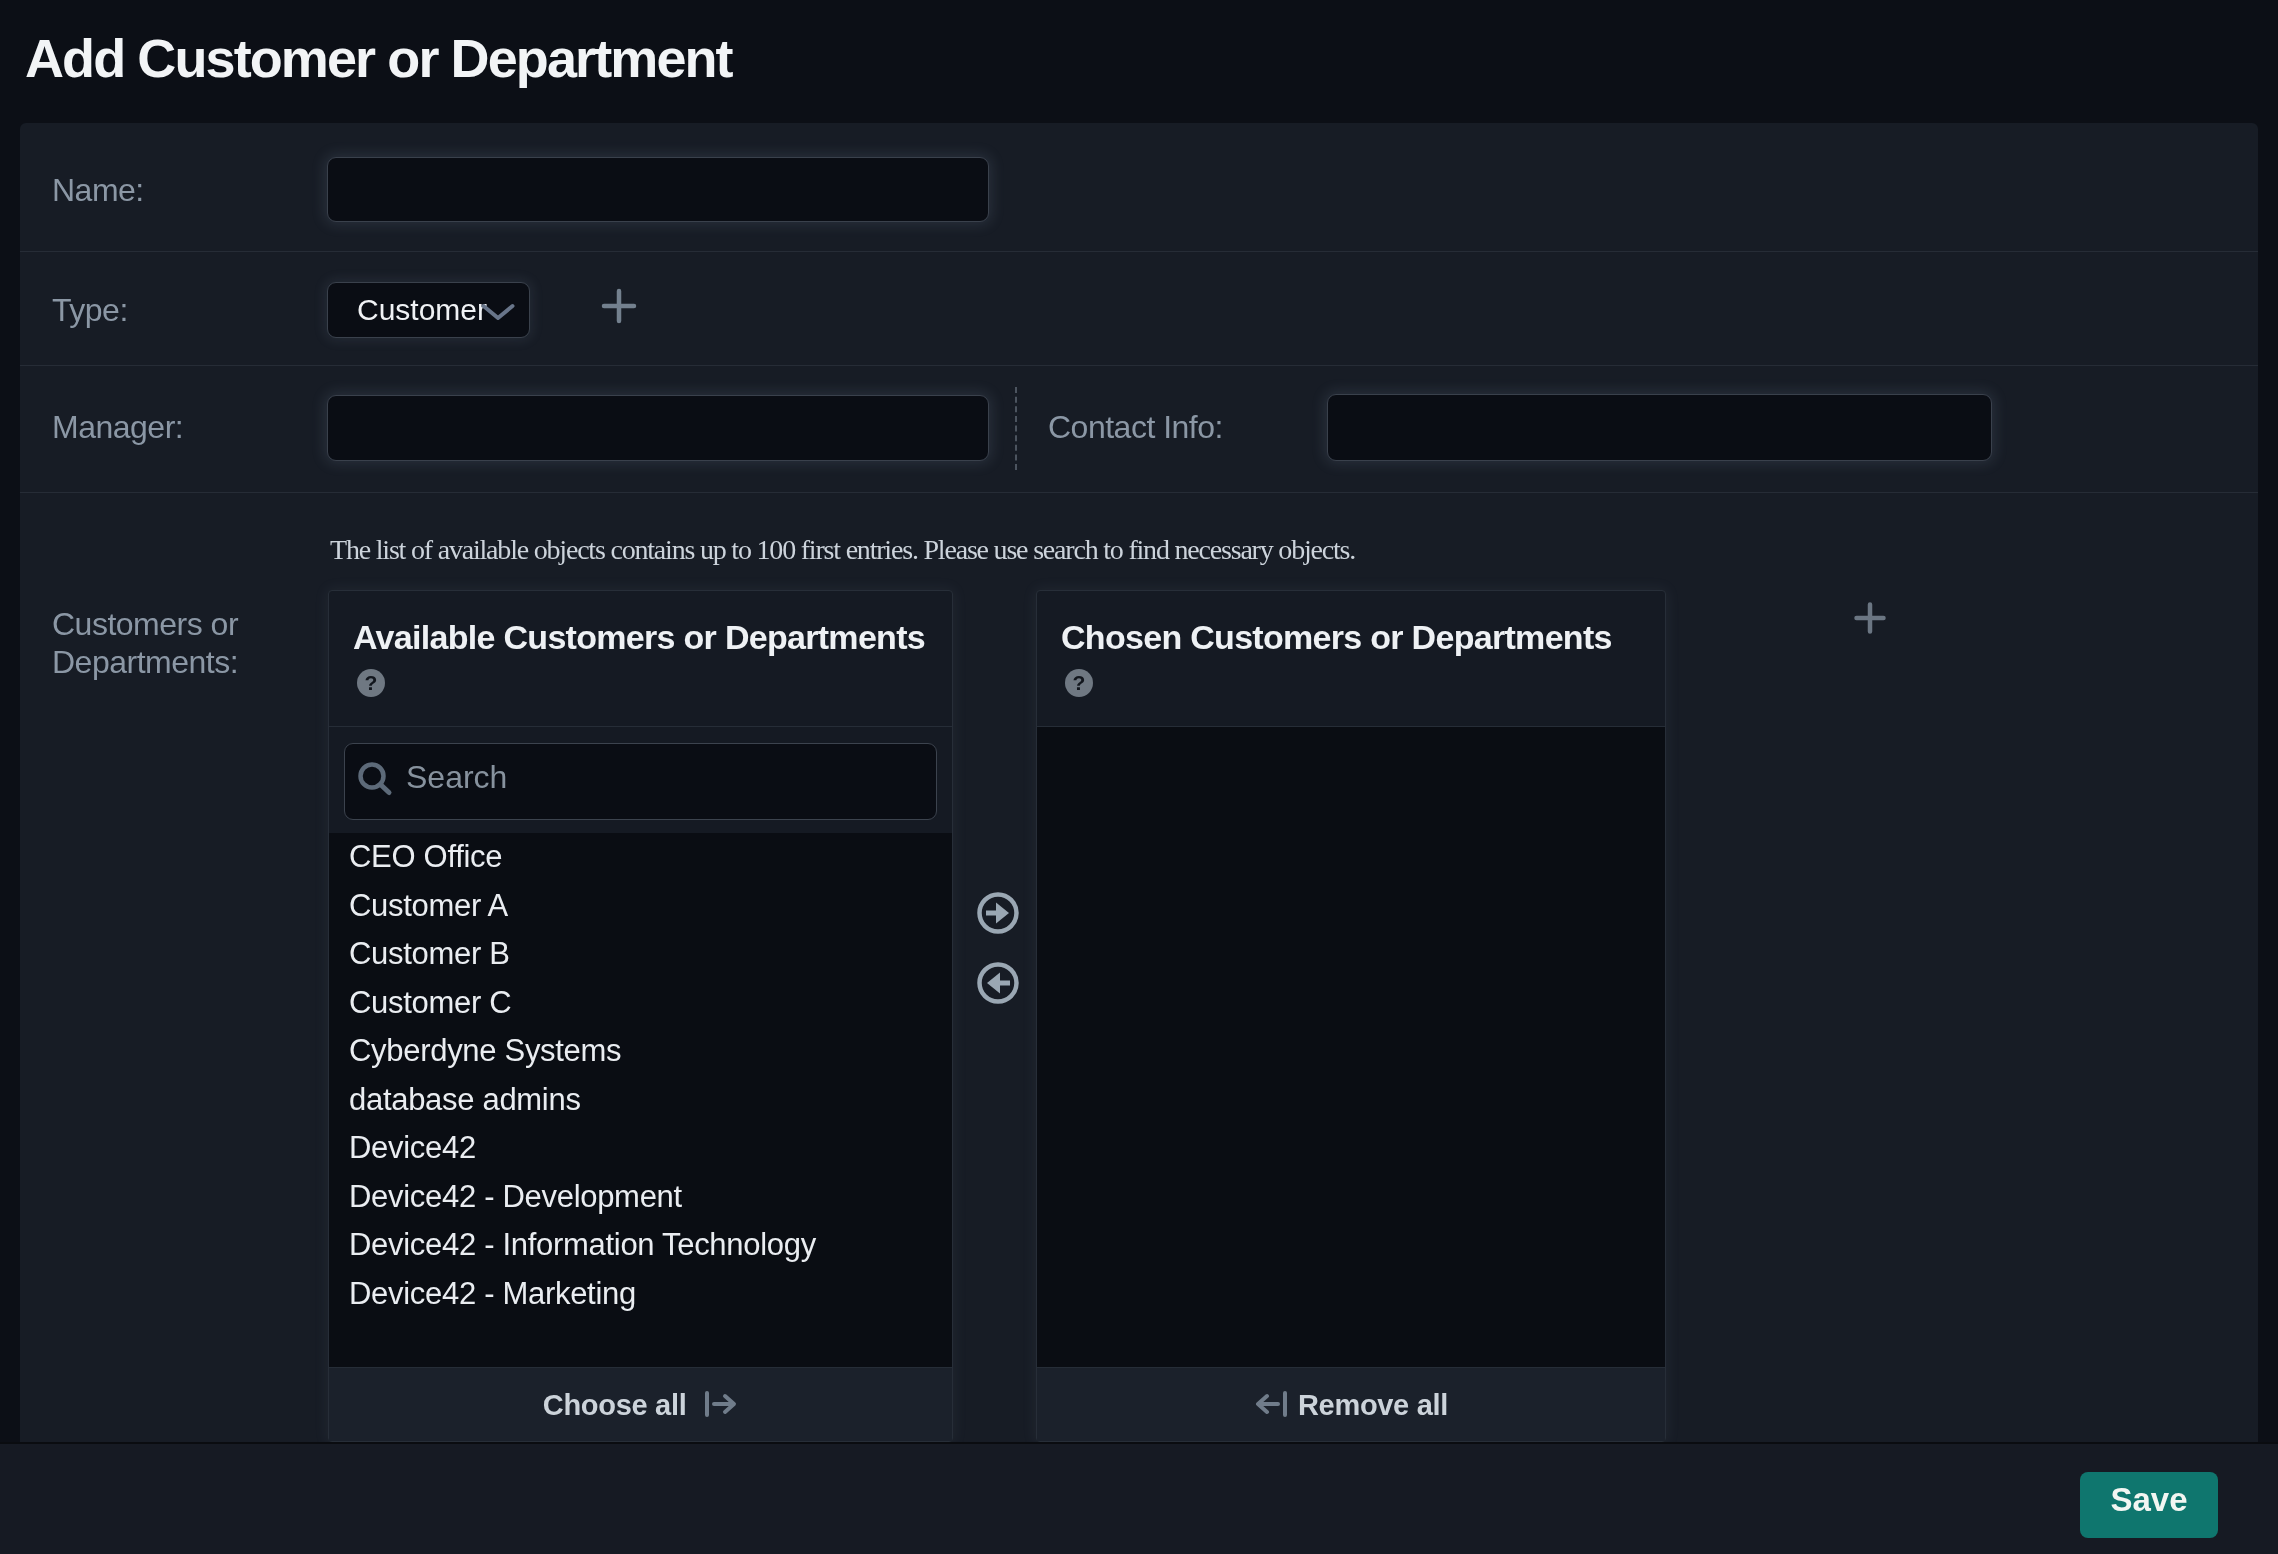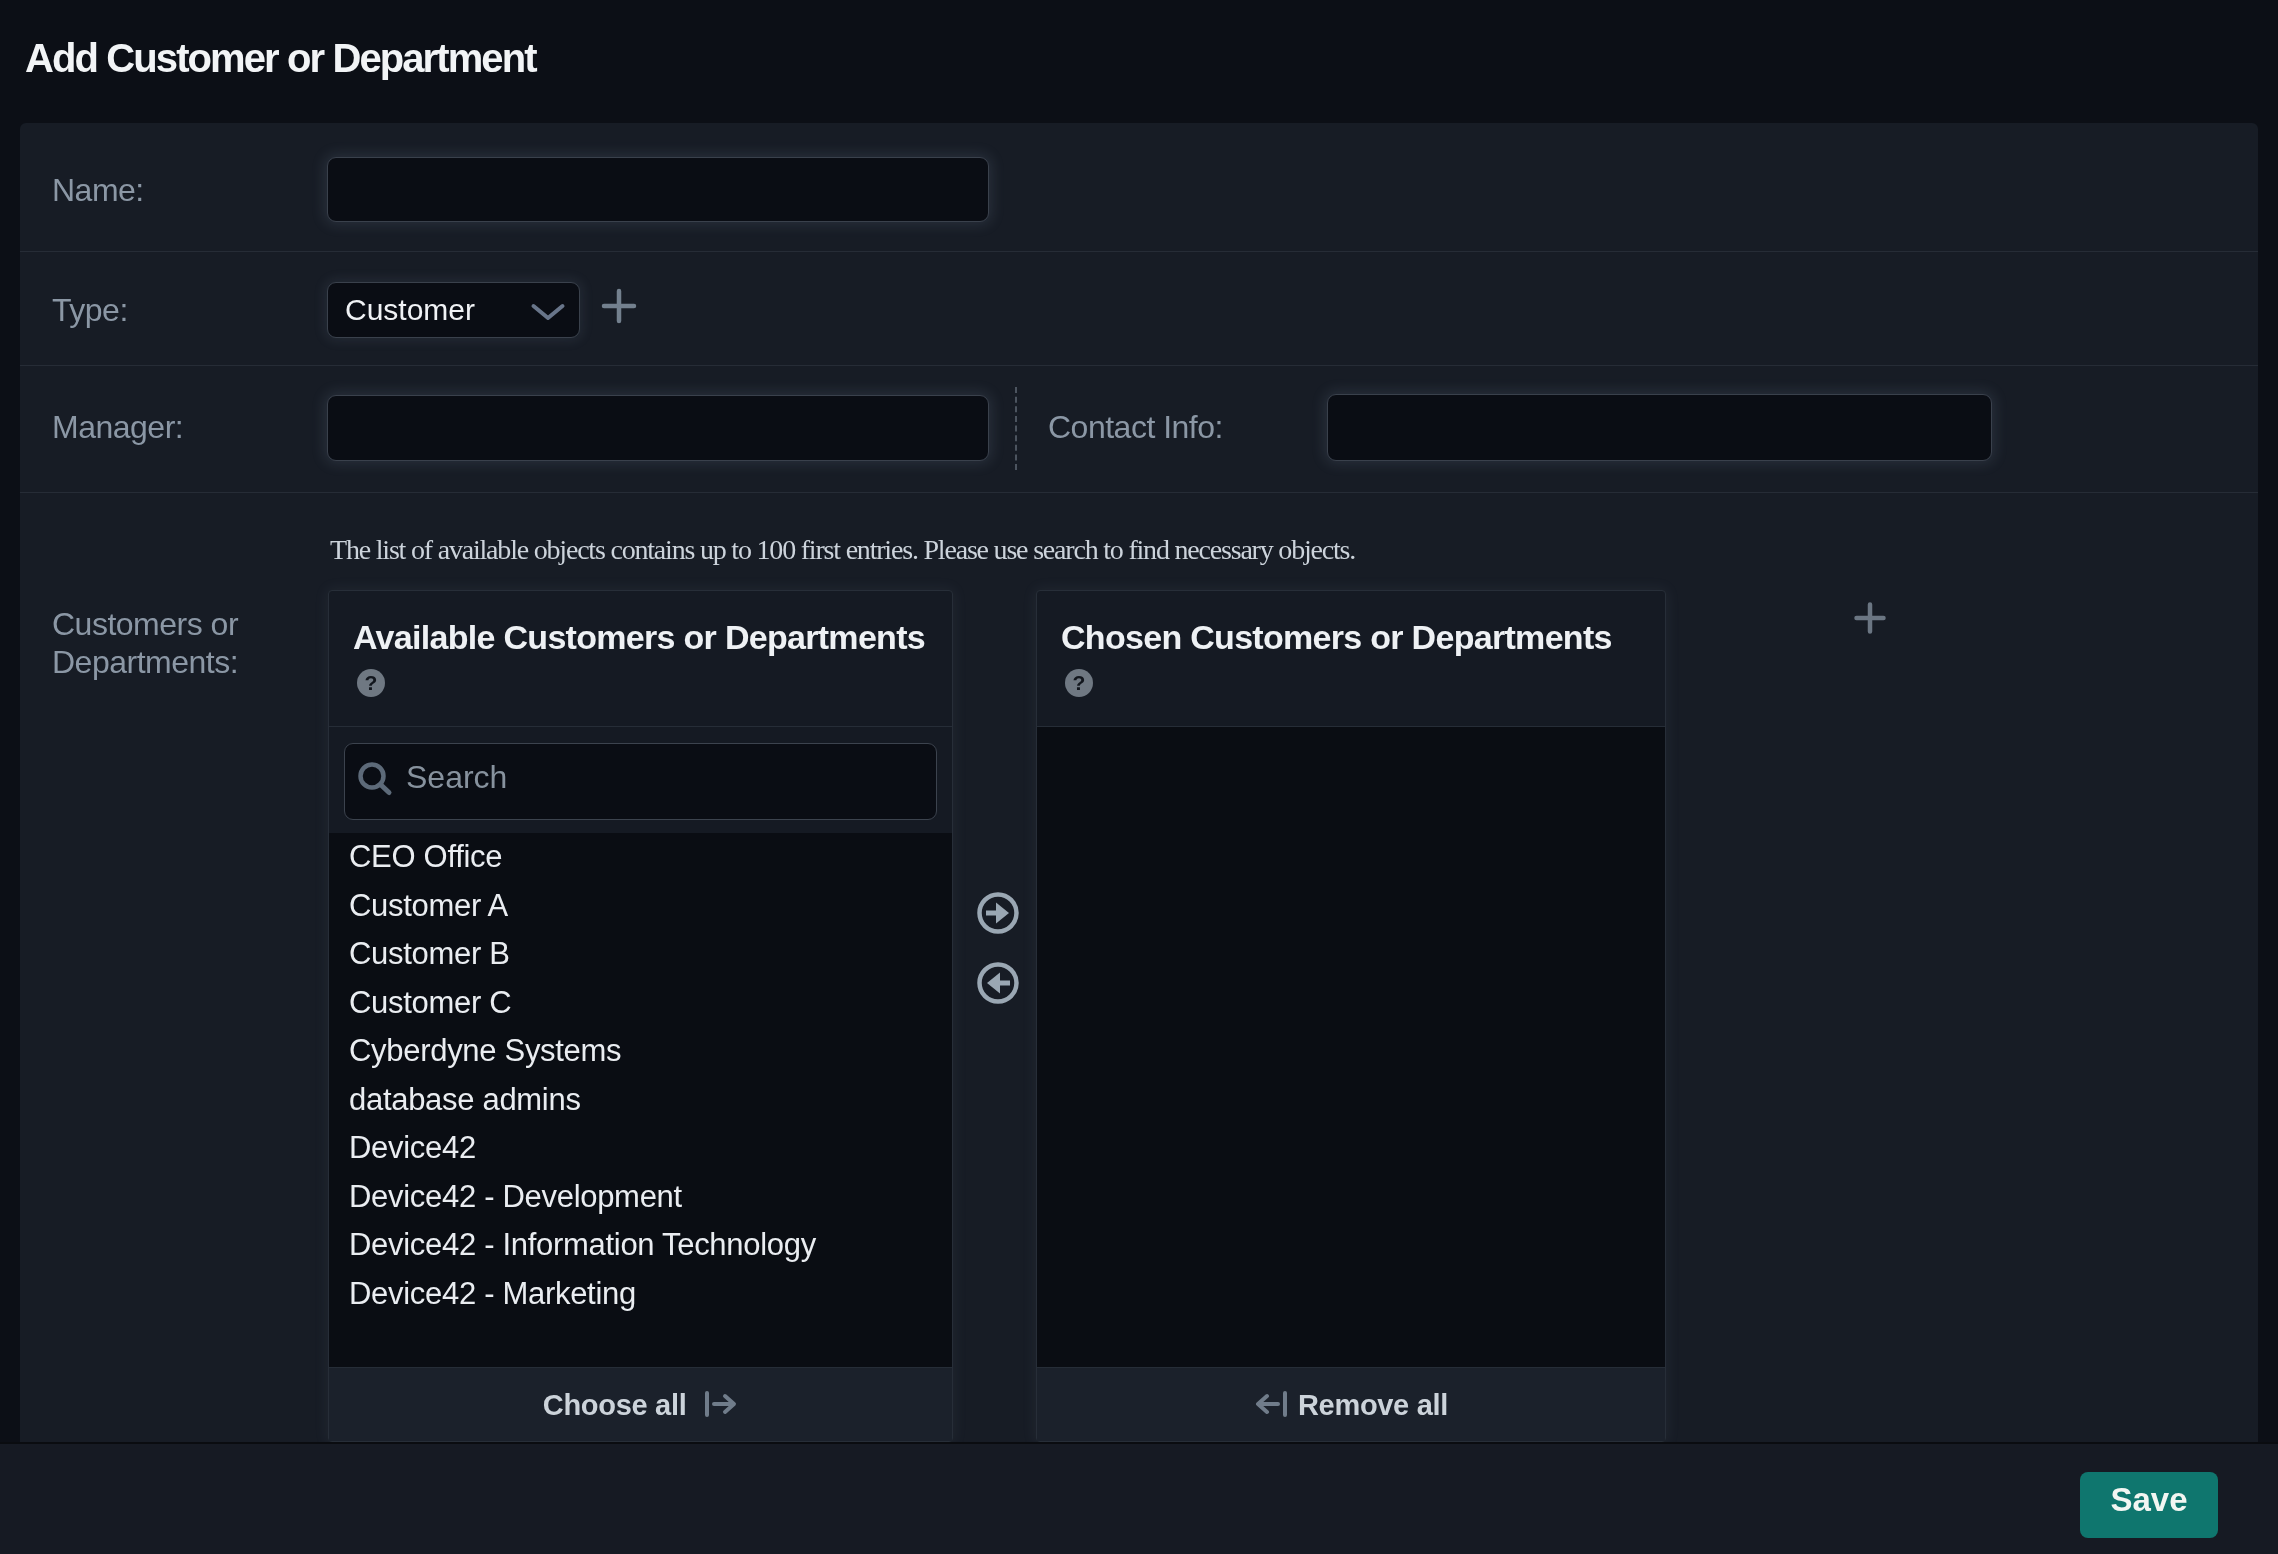--- a/index.html
+++ b/index.html
@@ -1,28 +1,28 @@
 <!DOCTYPE html>
 <html><head>
 <meta charset="utf-8">
 <style>
   html,body{margin:0;padding:0;background:#0c0f16;}
   *{box-sizing:border-box;}
   #page{position:relative;width:2278px;height:1554px;background:#0c0f16;
         font-family:"Liberation Sans",sans-serif;overflow:hidden;}
   .abs{position:absolute;}
-  #title{left:25px;top:31px;font-size:40px;line-height:54px;font-weight:bold;color:#f2f4f6;letter-spacing:-1.9px;}
+  #title{left:25px;top:31px;font-size:54px;line-height:54px;font-weight:bold;color:#f2f4f6;letter-spacing:-1.9px;}
   #panel{left:20px;top:123px;width:2238px;height:1319px;background:#171c25;border-radius:6px 6px 0 0;}
   .sep{left:20px;width:2238px;height:1px;background:#262c36;}
   .label{font-size:32px;color:#8b97a5;letter-spacing:-0.5px;line-height:38px;}
   .input{background:#0a0d14;border:1px solid #3a414c;border-radius:9px;
          box-shadow:0 0 14px 3px rgba(150,170,200,0.14);}
-  #typesel{left:327px;top:282px;width:253px;height:56px;background:#0a0d14;border:1px solid #3a414c;
+  #typesel{left:327px;top:282px;width:203px;height:56px;background:#0a0d14;border:1px solid #3a414c;
            border-radius:9px;box-shadow:0 0 12px 3px rgba(150,170,200,0.10);color:#f0f2f5;
-           font-size:30px;line-height:54px;padding-left:17px;}
+           font-size:30px;line-height:54px;padding-left:29px;}
   .dashed{border-left:2px dashed #4c545f;}
   #info{left:330px;top:533px;font-size:28px;line-height:34px;letter-spacing:-1.2px;color:#ccd3db;font-family:Liberation Serif, serif;}
   .widget{background:#151a23;border:1px solid #272e38;border-radius:4px;box-shadow:0 0 14px 2px rgba(150,170,200,0.07);}
   .wtitle{font-size:34px;line-height:40px;font-weight:bold;color:#eef1f4;letter-spacing:-0.7px;}
   .listbox{background:#0a0d13;}
   .item{padding-left:20px;height:48.5px;line-height:48.5px;font-size:31px;letter-spacing:-0.3px;color:#eaedf1;white-space:nowrap;}
   .wfoot{background:#1b212b;border-top:1px solid #262d37;color:#ccd3da;
          font-size:29px;font-weight:bold;text-align:center;letter-spacing:-0.3px;padding-top:5px;}
   #footer{left:0;top:1442px;width:2278px;height:112px;background:#161a23;border-top:2px solid #0a0c10;}
   #save{left:2080px;top:1472px;width:138px;height:66px;background:#0f766e;border-radius:8px;

